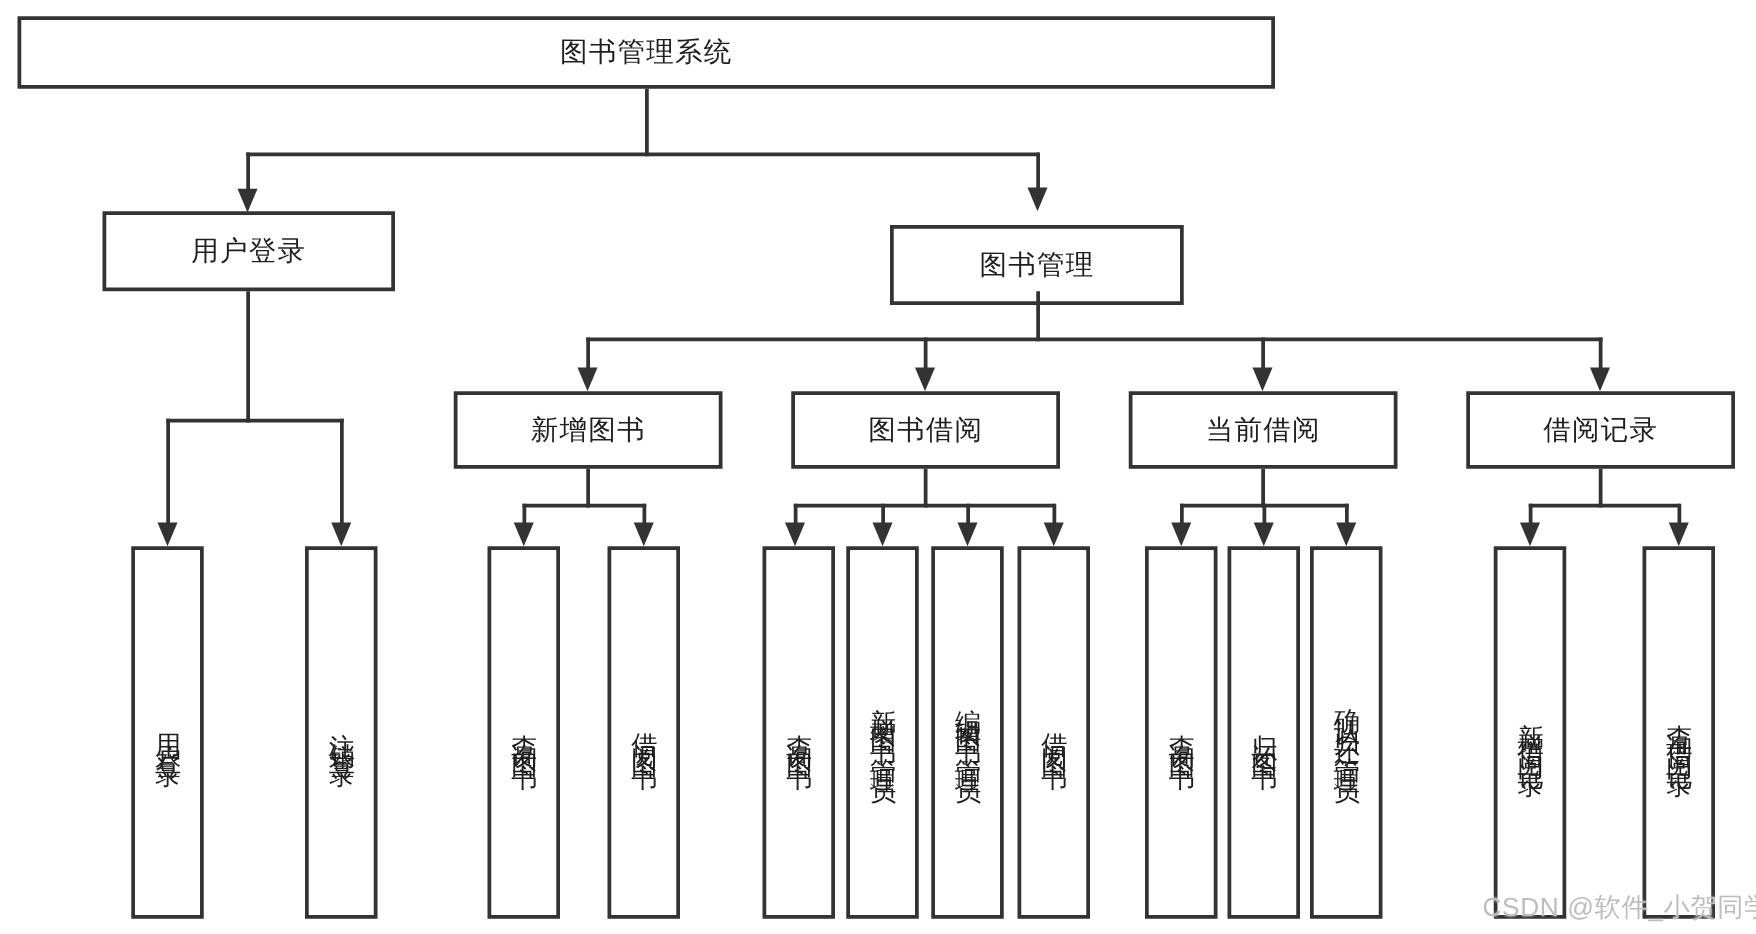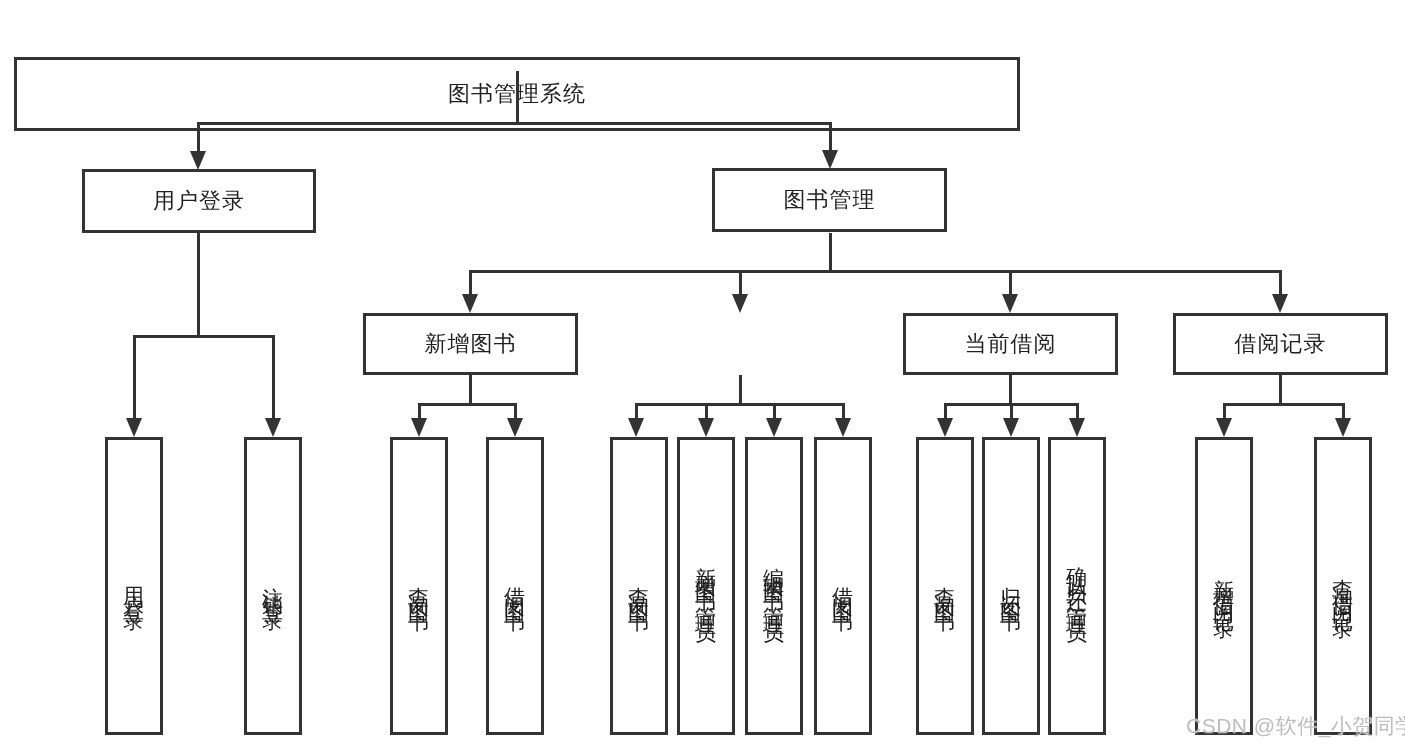--- a/index.html
+++ b/index.html
@@ -81,28 +81,29 @@
     white-space: nowrap;
     z-index: 5;
     text-shadow: 0 0 2px #ffffff;
   }
 </style>
 </head>
 <body>
 
 <div class="stage">
 
-  <div class="hnode" style="left:14px;top:13px;width:1006px;height:74px;margin-top:44px;">图书管理系统</div>
+  <div class="hnode" style="left:14px;top:13px;width:1006px;height:58px;">图书管理系统</div>
 
   <div class="hnode" style="left:82px;top:169px;width:234px;height:64px;">用户登录</div>
 
-  <div class="hnode" style="left:712px;top:168px;width:235px;height:64px;">图书管理</div>
+  <div class="hnode" style="left:712px;top:180px;width:235px;height:64px;">图书管理</div>
 
   <div class="hnode" style="left:363px;top:313px;width:215px;height:62px;">新增图书</div>
 
+  <div class="hnode" style="left:633px;top:313px;width:215px;height:62px;">图书借阅</div>
 
   <div class="hnode" style="left:903px;top:313px;width:215px;height:62px;">当前借阅</div>
 
   <div class="hnode" style="left:1173px;top:313px;width:215px;height:62px;">借阅记录</div>
 
   <div class="vnode" style="left:105px;">
     <span class="vtext">用户登录</span>
   </div>
   <div class="vnode" style="left:244px;">
     <span class="vtext">注销登录</span>

